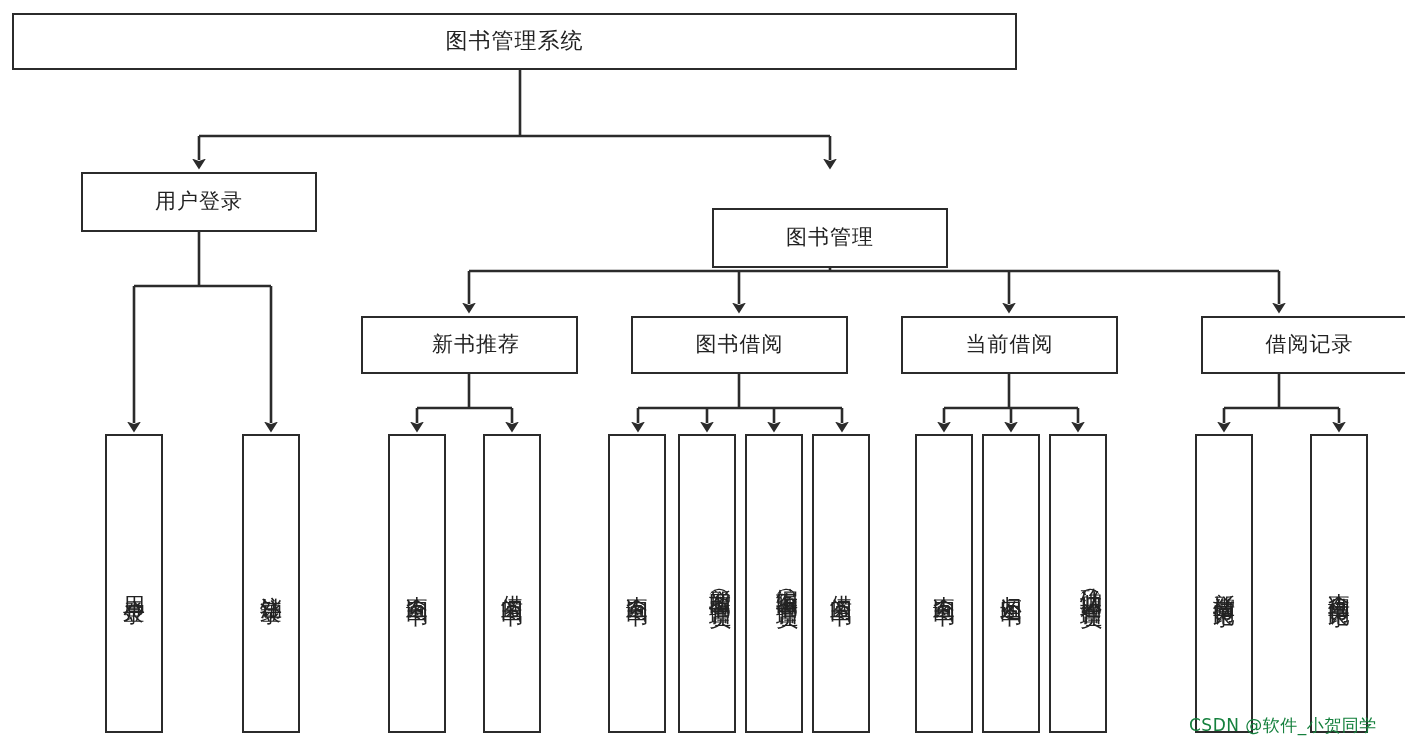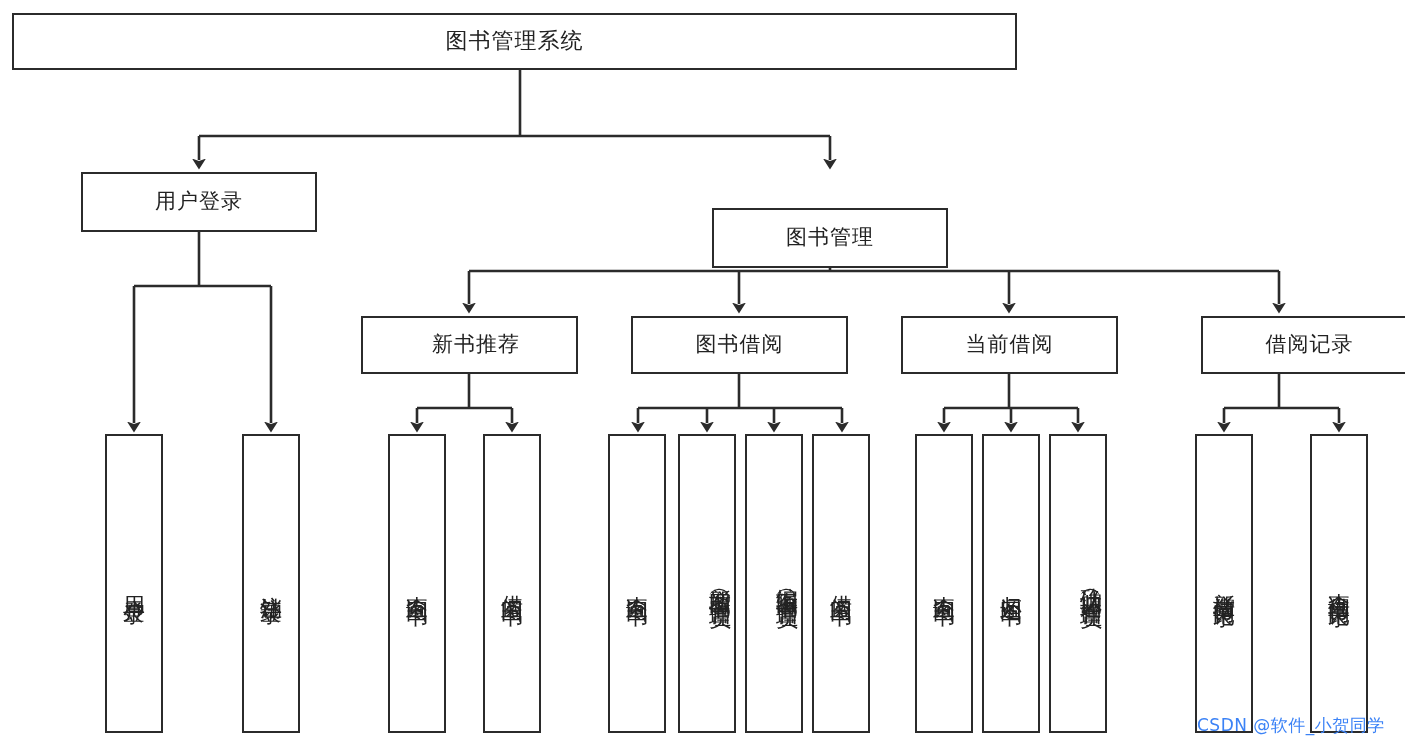--- a/index.html
+++ b/index.html
@@ -50,24 +50,23 @@
     letter-spacing:3px;
     writing-mode:vertical-rl;
     text-orientation:upright;
     white-space:nowrap;
   }
   .node-v.align-center{ align-items:center; }
   .node-v.align-start{ align-items:flex-start; }
   .watermark{
     position:absolute;
     font-size:17px;
-    color:#3b82f6;
+    color:#15803d;
     white-space:nowrap;
     letter-spacing:0.5px;
-    margin-left:8px;
   }
 </style>
 </head>
 <body>
 
 <div id="diagram">
 
   <svg id="connectors" viewBox="0 0 1405 747" xmlns="http://www.w3.org/2000/svg">
     <defs>
       <marker id="arw" markerWidth="12" markerHeight="14" refX="1.5" refY="7" orient="auto" markerUnits="userSpaceOnUse">

